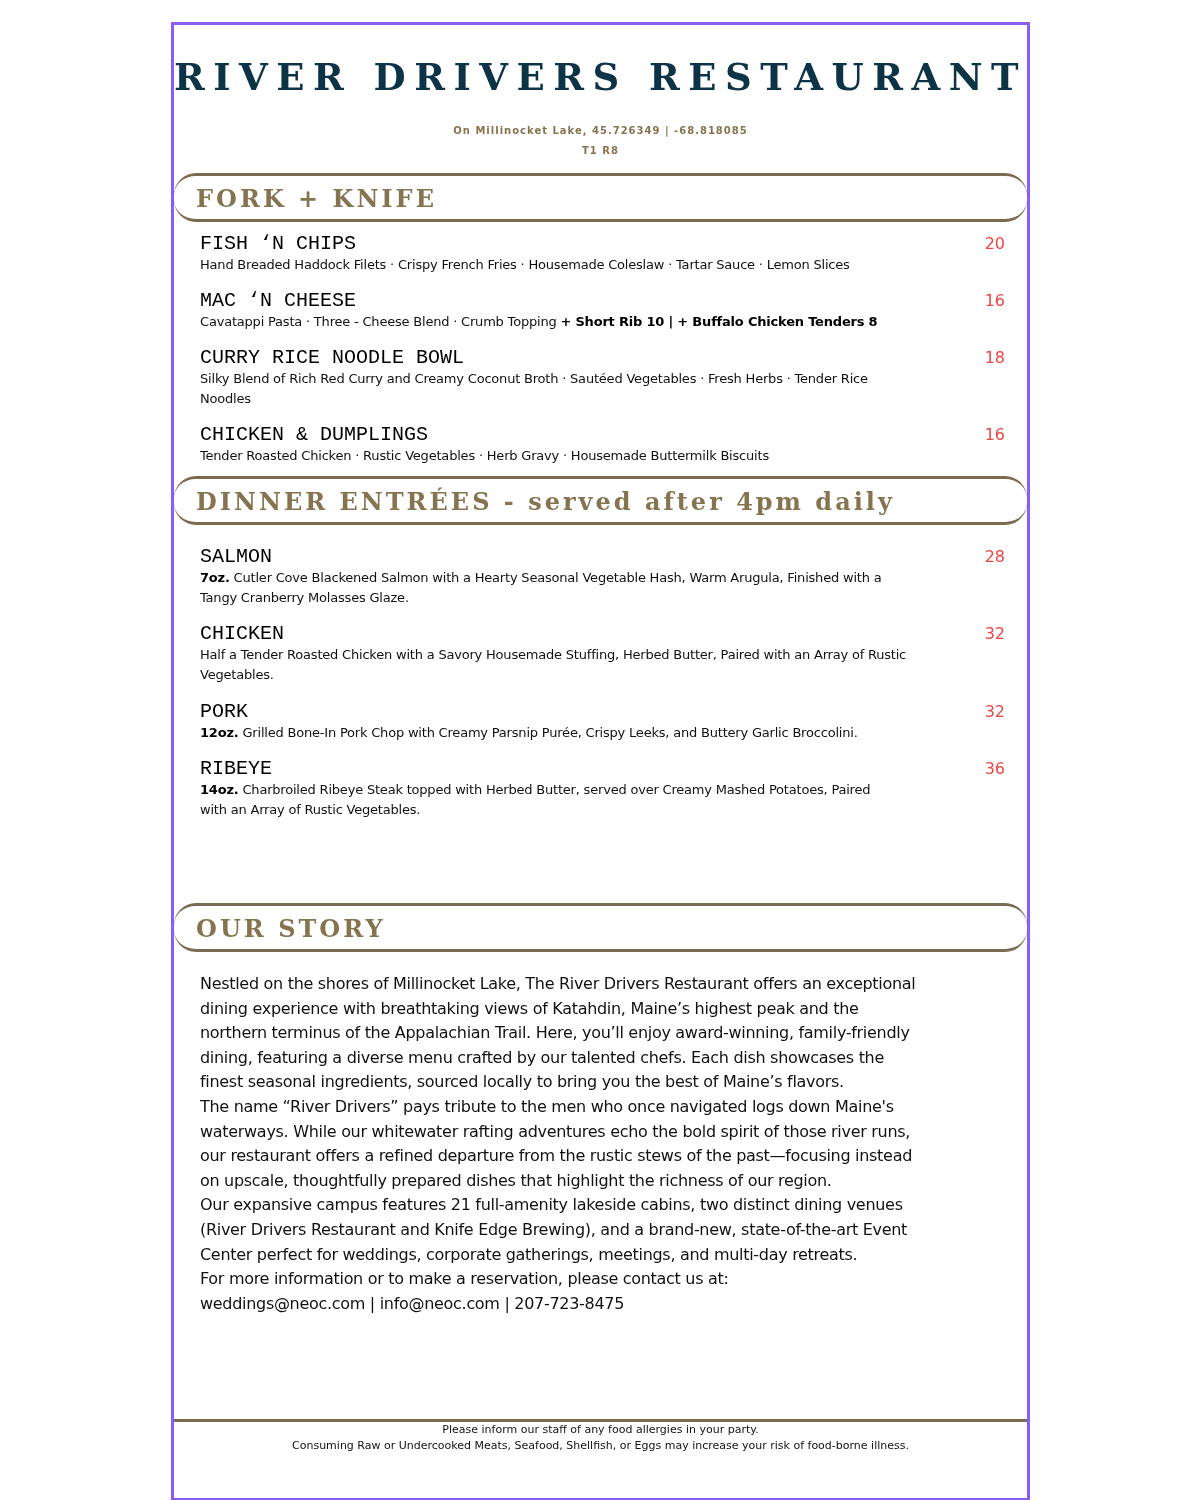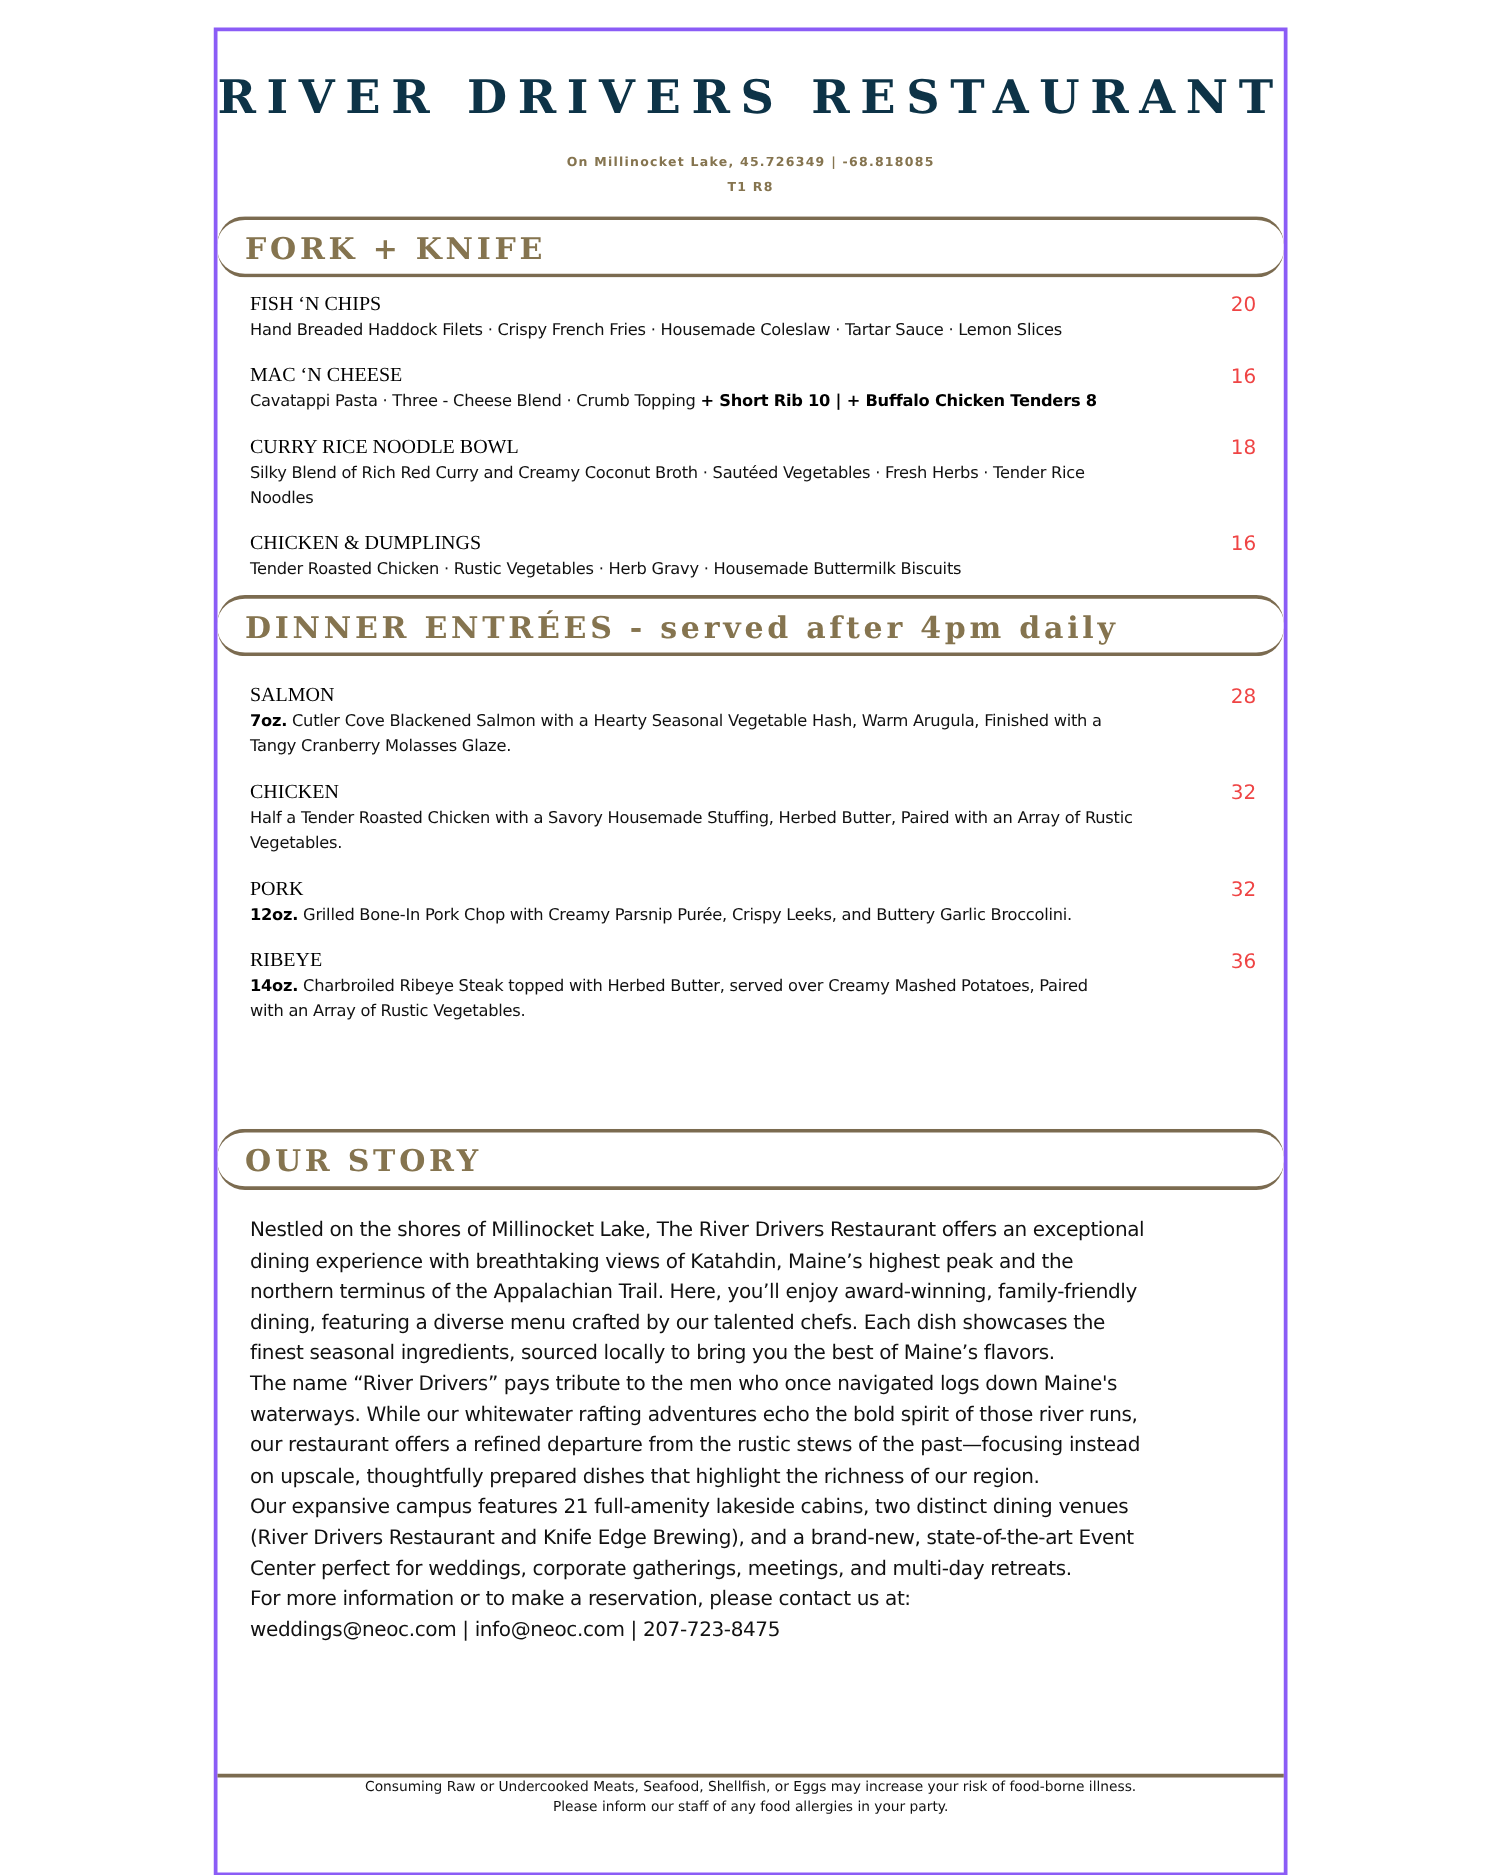--- a/index.html
+++ b/index.html
@@ -25,21 +25,21 @@
     height: 43px; position: relative; border-radius: 22px;
   }
   .section-head h2 {
     margin: 0; position: absolute; left: 22px; top: 8px;
     font-family: "DejaVu Serif", serif; font-weight: bold;
     font-size: 24px; letter-spacing: 3px; color: #85744f;
   }
   .items { padding: 0 22px 0 26px; position: relative; }
   .item { position: relative; }
   .item .name {
-    font-family: Liberation Serif, serif; font-size: 16px; color: #000; line-height: 20px;
+    font-family: Liberation Mono, monospace; font-size: 20px; color: #000; line-height: 20px;
   }
   .item .price {
     position: absolute; right: 0; top: 0; font-family: "DejaVu Sans", sans-serif;
     font-size: 16px; line-height: 20px; color: #ef4444;
   }
   .item .desc {
     font-family: "DejaVu Sans", sans-serif; font-size: 13px; line-height: 20px; color: #111;
     width: 715px; margin-top: 1px; letter-spacing: -0.2px;
   }
   .item .desc b { font-weight: bold; color: #000; }
@@ -127,17 +127,17 @@
   </div>
   <div class="story">
     <p>Nestled on the shores of Millinocket Lake, The River Drivers Restaurant offers an exceptional dining experience with breathtaking views of Katahdin, Maine’s highest peak and the northern terminus of the Appalachian Trail. Here, you’ll enjoy award-winning, family-friendly dining, featuring a diverse menu crafted by our talented chefs. Each dish showcases the finest seasonal ingredients, sourced locally to bring you the best of Maine’s flavors.</p>
     <p>The name “River Drivers” pays tribute to the men who once navigated logs down Maine's waterways. While our whitewater rafting adventures echo the bold spirit of those river runs, our restaurant offers a refined departure from the rustic stews of the past—focusing instead on upscale, thoughtfully prepared dishes that highlight the richness of our region.</p>
     <p>Our expansive campus features 21 full-amenity lakeside cabins, two distinct dining venues (River Drivers Restaurant and Knife Edge Brewing), and a brand-new, state-of-the-art Event Center perfect for weddings, corporate gatherings, meetings, and multi-day retreats.</p>
     <p>For more information or to make a reservation, please contact us at:</p>
     <p>weddings@neoc.com | info@neoc.com | 207-723-8475</p>
   </div>
 
   <div class="footer">
+    <div class="disclaimer">Please inform our staff of any food allergies in your party.</div>
     <div class="disclaimer">Consuming Raw or Undercooked Meats, Seafood, Shellfish, or Eggs may increase your risk of food-borne illness.</div>
-    <div class="disclaimer">Please inform our staff of any food allergies in your party.</div>
   </div>
 
 </div>
 
 </body></html>

